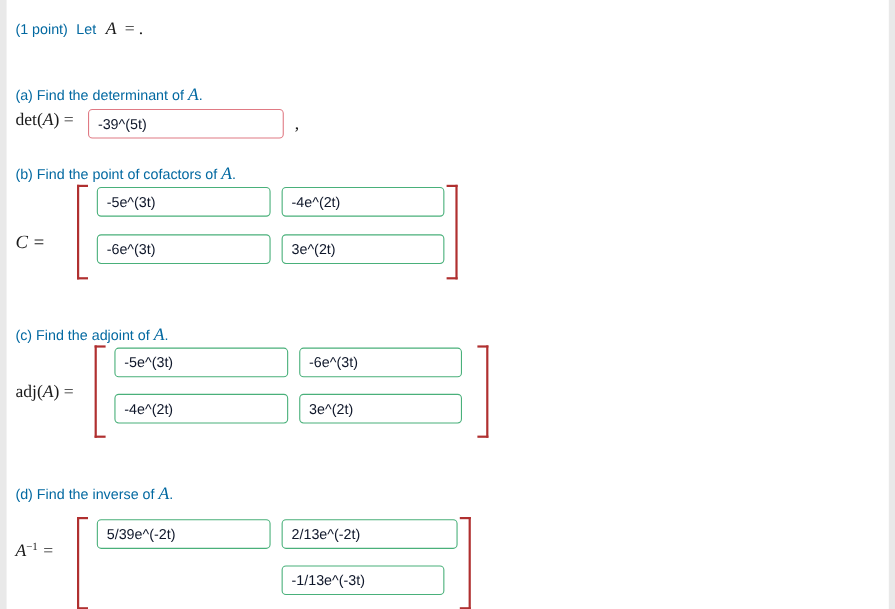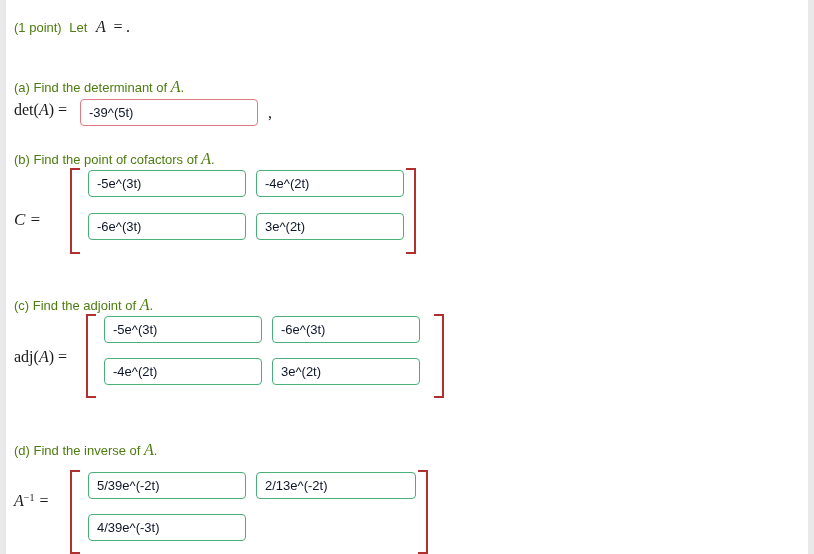--- a/index.html
+++ b/index.html
@@ -47,21 +47,21 @@
     font-size: 16px;
   }
   .serif-roman {
     font-family: "Liberation Serif", serif;
     font-style: normal;
     font-size: 16px;
   }
   .sans-small {
     font-family: "Liberation Sans", sans-serif;
     font-size: 13px;
-    color: #4d7c0f;
+    color: #0369a1;
   }
   sup.exp {
     font-family: "Liberation Serif", serif;
     font-style: italic;
     font-size: 10px;
     vertical-align: super;
     line-height: 0;
   }
   .bk {
     position: absolute;
@@ -198,18 +198,18 @@
     </div>
 
     <div class="lbl" style="top:492px; left:0;">
       <span class="serif-italic">A</span><sup class="exp" style="font-style:normal;">−1</sup><span class="serif-roman" style="margin-left:5px;">=</span>
     </div>
 
     <div style="position:absolute; top:470px; left:56px; width:348px; height:84px;">
       <span class="bk left red" style="left:0; top:0; height:84px;"></span>
       <input class="ans" type="text" style="position: absolute; left: 18px; top: 2px; width: 158px; height: 27px;" value="5/39e^(-2t)">
       <input class="ans" type="text" style="position: absolute; left: 186px; top: 2px; width: 160px; height: 27px;" value="2/13e^(-2t)">
-      <input class="ans" type="text" style="position: absolute; left: 18px; top: 44px; width: 158px; height: 27px;" value="4/39e^(-3t)">
+      <input class="ans" type="text" style="position: absolute; left: 186px; top: 44px; width: 148px; height: 27px;" value="-1/13e^(-3t)">
       <span class="bk right red" style="left:348px; top:0; height:84px;"></span>
     </div>
 
   </div>
 </div>
 
 </body></html>

